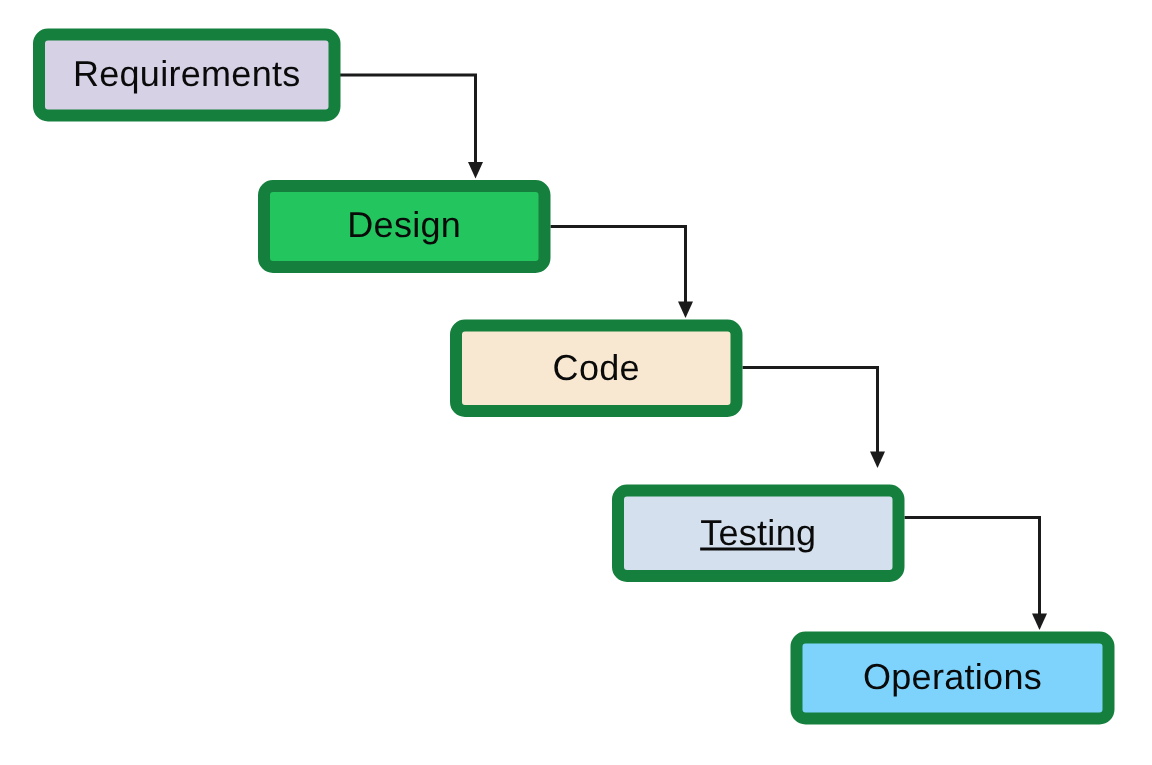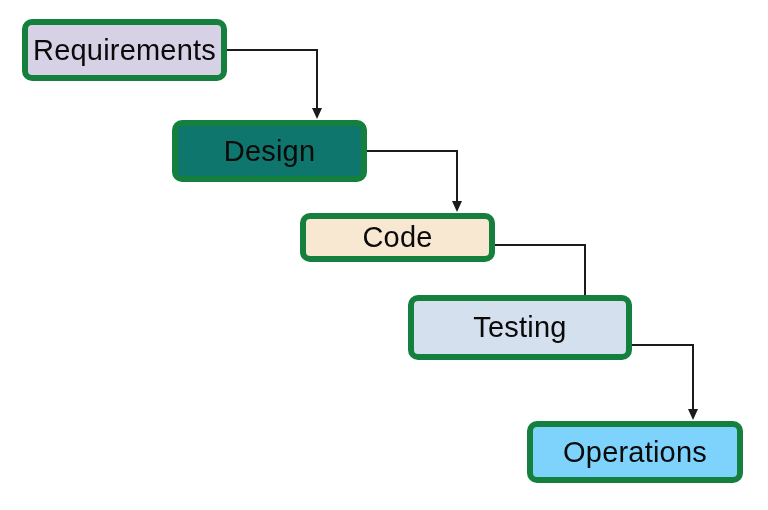--- a/index.html
+++ b/index.html
@@ -11,35 +11,35 @@
     position: relative;
     width: 768px;
     height: 510px;
     background: #ffffff;
     overflow: hidden;
     font-family: "Liberation Sans", sans-serif;
   }
   .node {
     position: absolute;
     box-sizing: border-box;
-    border: 6px solid #15803d;
+    border: 8px solid #15803d;
     border-radius: 10px;
     display: flex;
     align-items: center;
     justify-content: center;
-    font-size: 29px;
+    font-size: 24px;
     line-height: 1;
     color: #0a0a0a;
     letter-spacing: 0.2px;
     user-select: none;
   }
   .node-requirements { left: 22px;  top: 19px;  width: 205px; height: 62px; }
   .node-design       { left: 172px; top: 120px; width: 195px; height: 62px; }
-  .node-code         { left: 300px; top: 213px; width: 195px; height: 49px; }
-  .node-testing      { left: 408px; top: 295px; width: 224px; height: 65px; }
+  .node-code         { left: 300px; top: 213px; width: 195px; height: 65px; }
+  .node-testing      { left: 408px; top: 323px; width: 195px; height: 65px; text-decoration: underline; }
   .node-operations   { left: 527px; top: 421px; width: 216px; height: 62px; }
   .edges-layer {
     position: absolute;
     left: 0;
     top: 0;
     width: 768px;
     height: 510px;
     pointer-events: none;
   }
 </style>
@@ -60,21 +60,21 @@
     <polygon points="580,301 590,301 585,312" fill="#1b1b1b"></polygon>
 
     <path d="M603,345 L693,345 L693,410" fill="none" stroke-width="2" stroke="#1b1b1b"></path>
     <polygon points="688,409 698,409 693,420" fill="#1b1b1b"></polygon>
   </svg>
 
   <div class="node node-requirements" style="background-color: rgb(215, 209, 230);">
     <span>Requirements</span>
   </div>
 
-  <div class="node node-design" style="background-color: #0f766e;">
+  <div class="node node-design" style="background-color: #22c55e;">
     <span>Design</span>
   </div>
 
   <div class="node node-code" style="background-color: rgb(248, 231, 209);">
     <span>Code</span>
   </div>
 
   <div class="node node-testing" style="background-color: rgb(212, 224, 238);">
     <span>Testing</span>
   </div>

